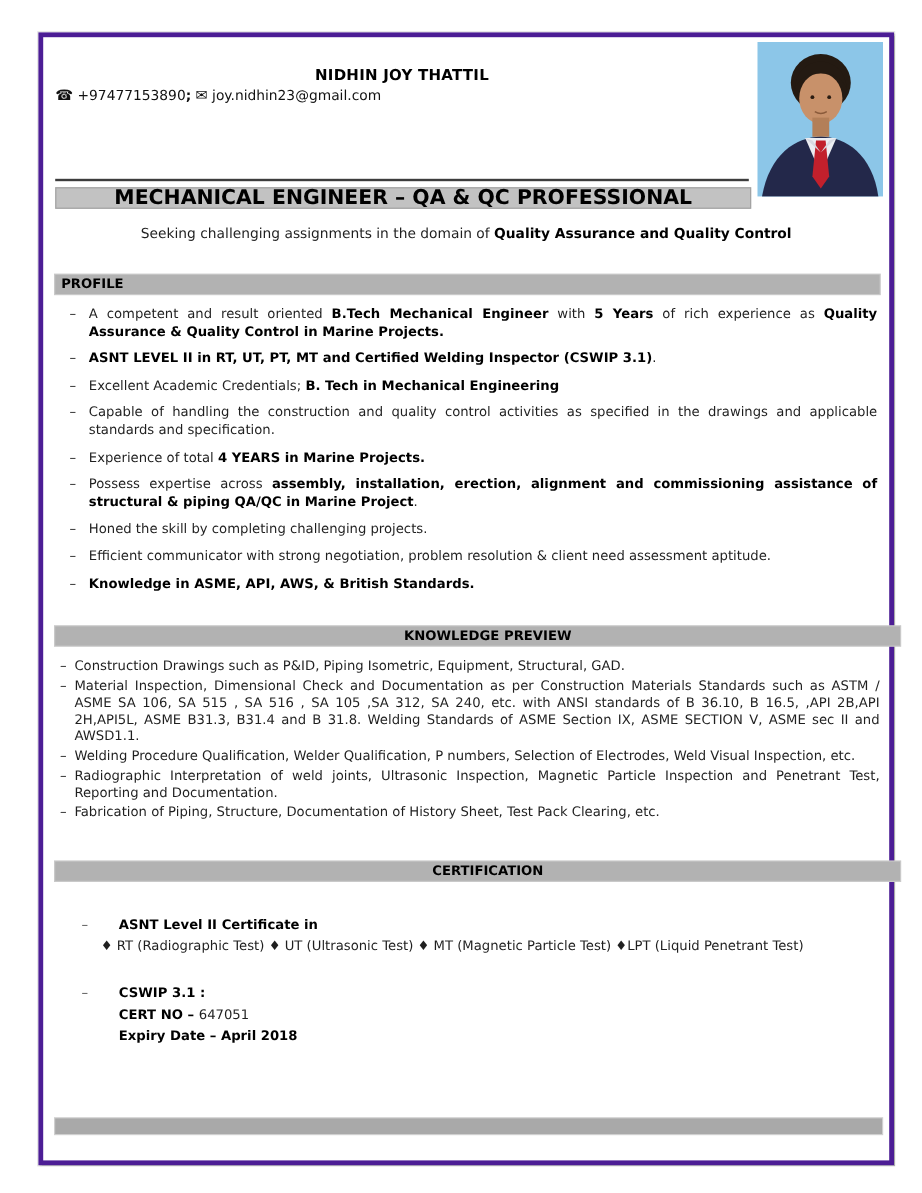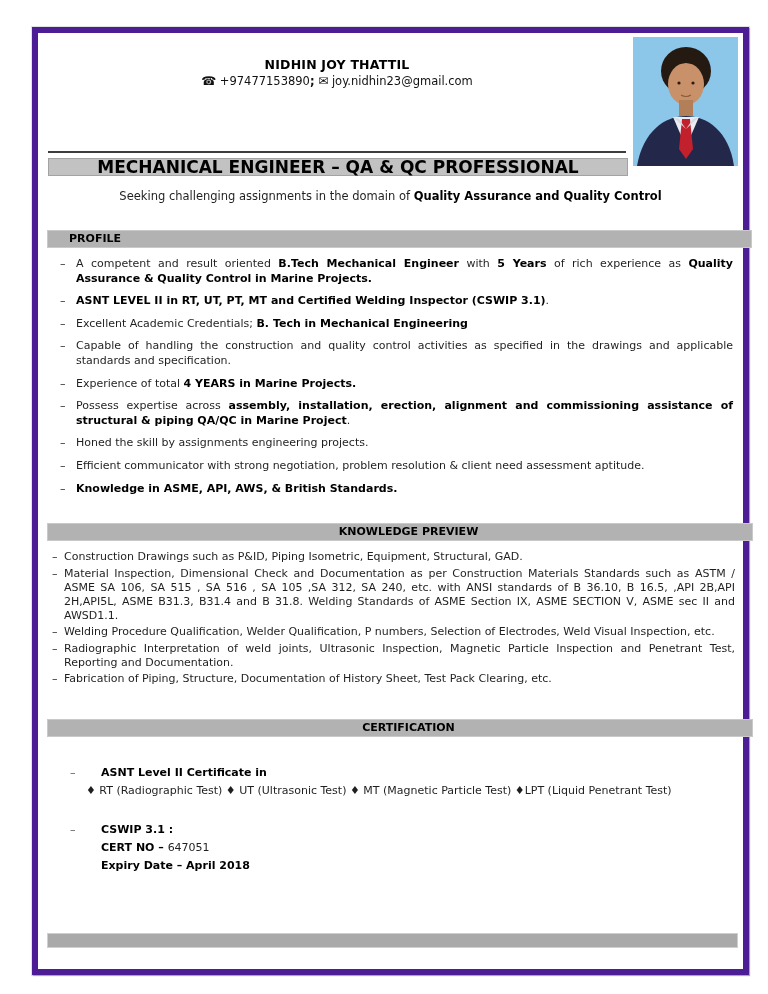--- a/index.html
+++ b/index.html
@@ -4,31 +4,31 @@
 <style>
   html,body{margin:0;padding:0;}
   body{
     width:768px;height:994px;background:#ffffff;position:relative;
     font-family:"DejaVu Sans","Liberation Sans",sans-serif;
     color:var(--text,#1f1f1f);
     -webkit-font-smoothing:antialiased;
   }
   .sheet{
     position:absolute;left:32px;top:27px;width:705px;height:936px;
-    background:#ffffff;border:6px solid #4c1d95;
+    background:#ffffff;border:4px solid #4c1d95;
     box-shadow:1px 1px 1px rgba(0,0,0,0.25), 0 0 0 1px #e2e2e2;
   }
   .name{
     position:absolute;top:24px;left:10px;width:578px;
     text-align:center;font-weight:bold;font-size:12.5px;color:#000;
     letter-spacing:.2px;
   }
   .contact{
     position:absolute;top:41px;left:10px;width:578px;
-    text-align:center;font-size:11.5px;color:#111;
+    text-align:left;font-size:11.5px;color:#111;
   }
   .contact .ico{font-size:12px;}
   .contact .semi{font-weight:bold;}
   .photo{
     position:absolute;left:595px;top:4px;width:105px;height:129px;overflow:hidden;
   }
   .photo svg{display:block;width:100%;height:100%;}
   .ph-bg{fill:var(--photo-bg,#8cc6e8);}
   .ph-suit{fill:var(--suit-navy,#23284a);}
   .ph-tie{fill:var(--tie-red,#c2202c);}
@@ -45,21 +45,21 @@
   .objective{
     position:absolute;top:156px;left:0;width:705px;
     text-align:center;font-size:11.5px;
   }
   .secbar{
     position:absolute;left:10px;width:687px;height:16px;
     background:var(--bar-gray,#b0b0b0);
     font-weight:bold;font-size:11px;color:#000;line-height:16px;
     box-shadow:0 0 0 1px #c9c9c9;
   }
-  .secbar.left{padding-left:21px;width:682px;}
+  .secbar.left{padding-left:5px;width:682px;}
   .secbar.center{text-align:center;padding-left:17px;}
   #bar-profile{top:198px;}
   #bar-knowledge{top:491px;}
   #bar-certification{top:687px;}
   ul.blist{list-style:none;margin:0;padding:0;position:absolute;}
   ul.blist li{position:relative;text-align:justify;}
   ul.blist .dash{position:absolute;}
   #profile-list{top:224px;left:10px;width:685px;font-size:11px;}
   #profile-list li{padding-left:28px;line-height:14.6px;margin-bottom:8px;}
   #profile-list .dash{left:12px;}
@@ -119,21 +119,21 @@
   <div class="objective"><span>Seeking challenging assignments in the domain of </span><span class="b">Quality Assurance and Quality Control</span></div>
 
   <div class="secbar left" id="bar-profile">PROFILE</div>
   <ul class="blist" id="profile-list">
       <li><span class="dash">–</span><span>A competent and result oriented </span><span class="b">B.Tech Mechanical Engineer</span><span> with </span><span class="b">5 Years</span><span> of rich experience as </span><span class="b">Quality Assurance &amp; Quality Control in Marine Projects.</span></li>
       <li><span class="dash">–</span><span class="b">ASNT LEVEL II in RT, UT, PT, MT and Certified Welding Inspector (CSWIP 3.1)</span><span>.</span></li>
       <li><span class="dash">–</span><span>Excellent Academic Credentials; </span><span class="b">B. Tech in Mechanical Engineering</span></li>
       <li><span class="dash">–</span><span>Capable of handling the construction and quality control activities as specified in the drawings and applicable standards and specification.</span></li>
       <li><span class="dash">–</span><span>Experience of total </span><span class="b">4 YEARS in Marine Projects.</span></li>
       <li><span class="dash">–</span><span>Possess expertise across </span><span class="b">assembly, installation, erection, alignment and commissioning assistance of structural &amp; piping QA/QC in Marine Project</span><span>.</span></li>
-      <li><span class="dash">–</span><span>Honed the skill by assignments engineering projects.</span></li>
+      <li><span class="dash">–</span><span>Honed the skill by completing challenging projects.</span></li>
       <li><span class="dash">–</span><span>Efficient communicator with strong negotiation, problem resolution &amp; client need assessment aptitude.</span></li>
       <li><span class="dash">–</span><span class="b">Knowledge in ASME, API, AWS, &amp; British Standards.</span></li>
     </ul>
 
   <div class="secbar center" id="bar-knowledge">KNOWLEDGE PREVIEW</div>
   <ul class="blist" id="knowledge-list">
       <li><span class="dash">–</span><span>Construction Drawings such as P&amp;ID, Piping Isometric, Equipment, Structural, GAD.</span></li>
       <li><span class="dash">–</span><span>Material Inspection, Dimensional Check and Documentation as per Construction Materials Standards such as ASTM / ASME SA 106, SA 515 , SA 516 , SA 105 ,SA 312, SA 240, etc. with ANSI standards of B 36.10, B 16.5, ,API 2B,API 2H,API5L, ASME B31.3, B31.4 and B 31.8. Welding Standards of ASME Section IX, ASME SECTION V, ASME sec II and AWSD1.1.</span></li>
       <li><span class="dash">–</span><span>Welding Procedure Qualification, Welder Qualification, P numbers, Selection of Electrodes, Weld Visual Inspection, etc.</span></li>
       <li><span class="dash">–</span><span>Radiographic Interpretation of weld joints, Ultrasonic Inspection, Magnetic Particle Inspection and Penetrant Test, Reporting and Documentation.</span></li>

